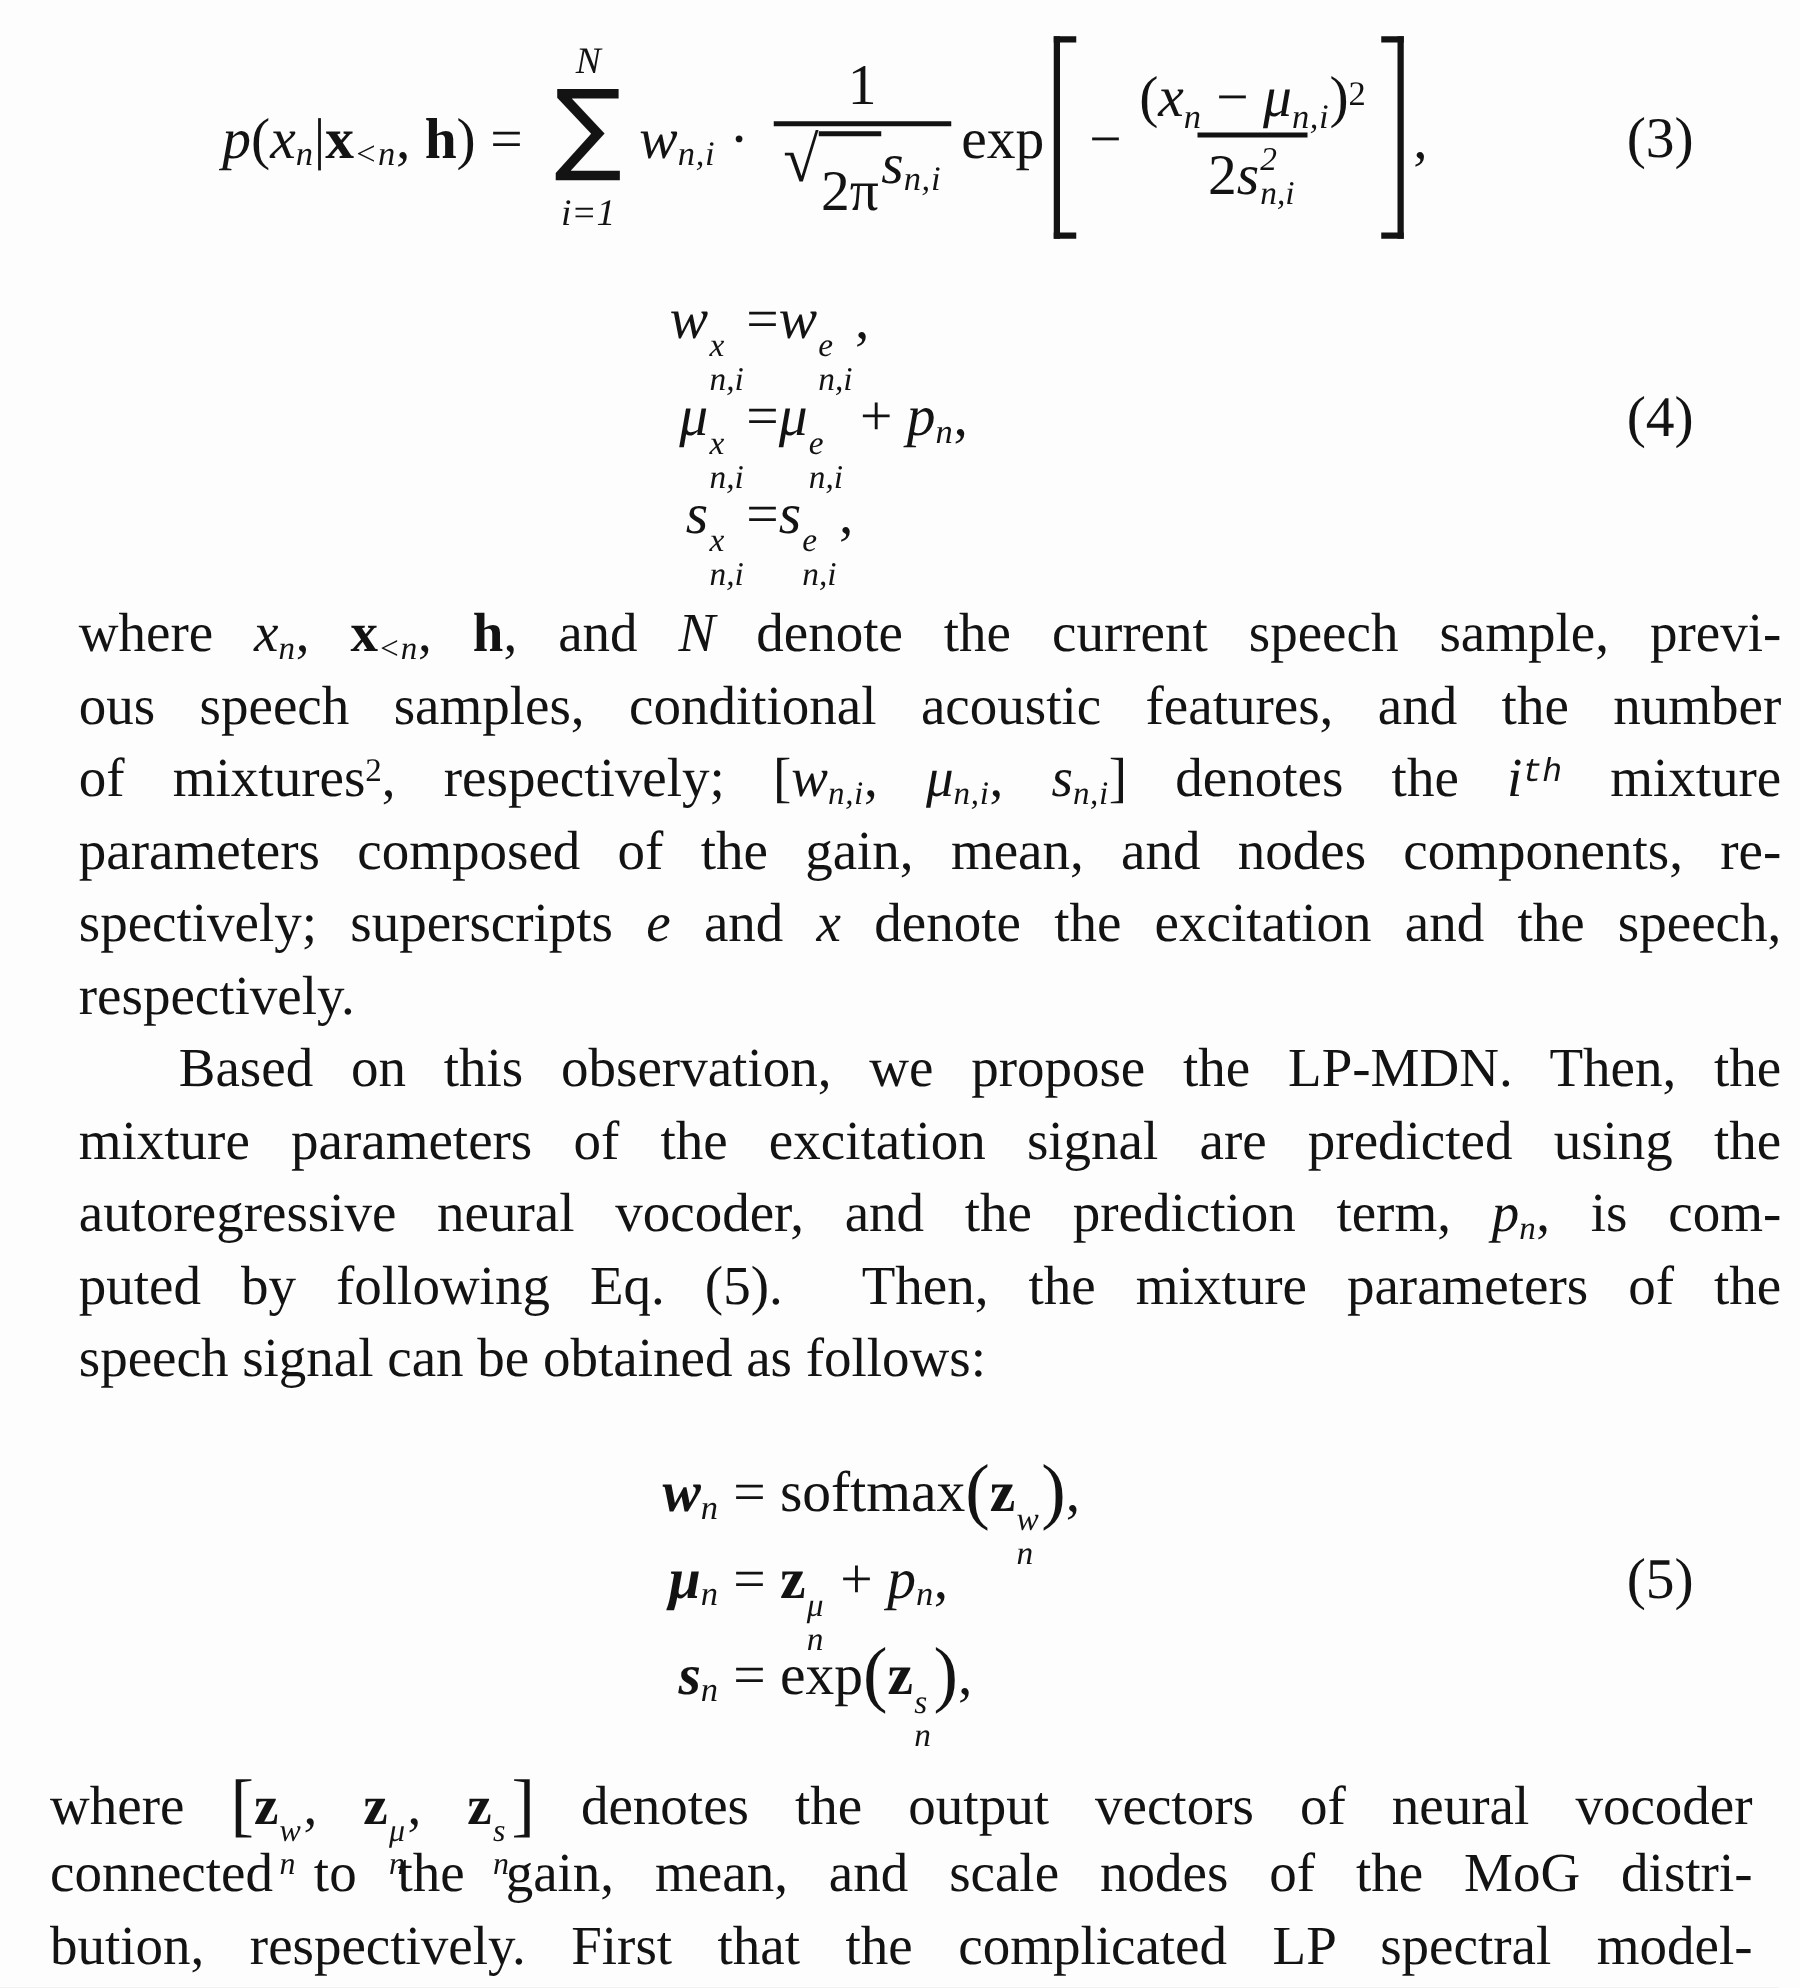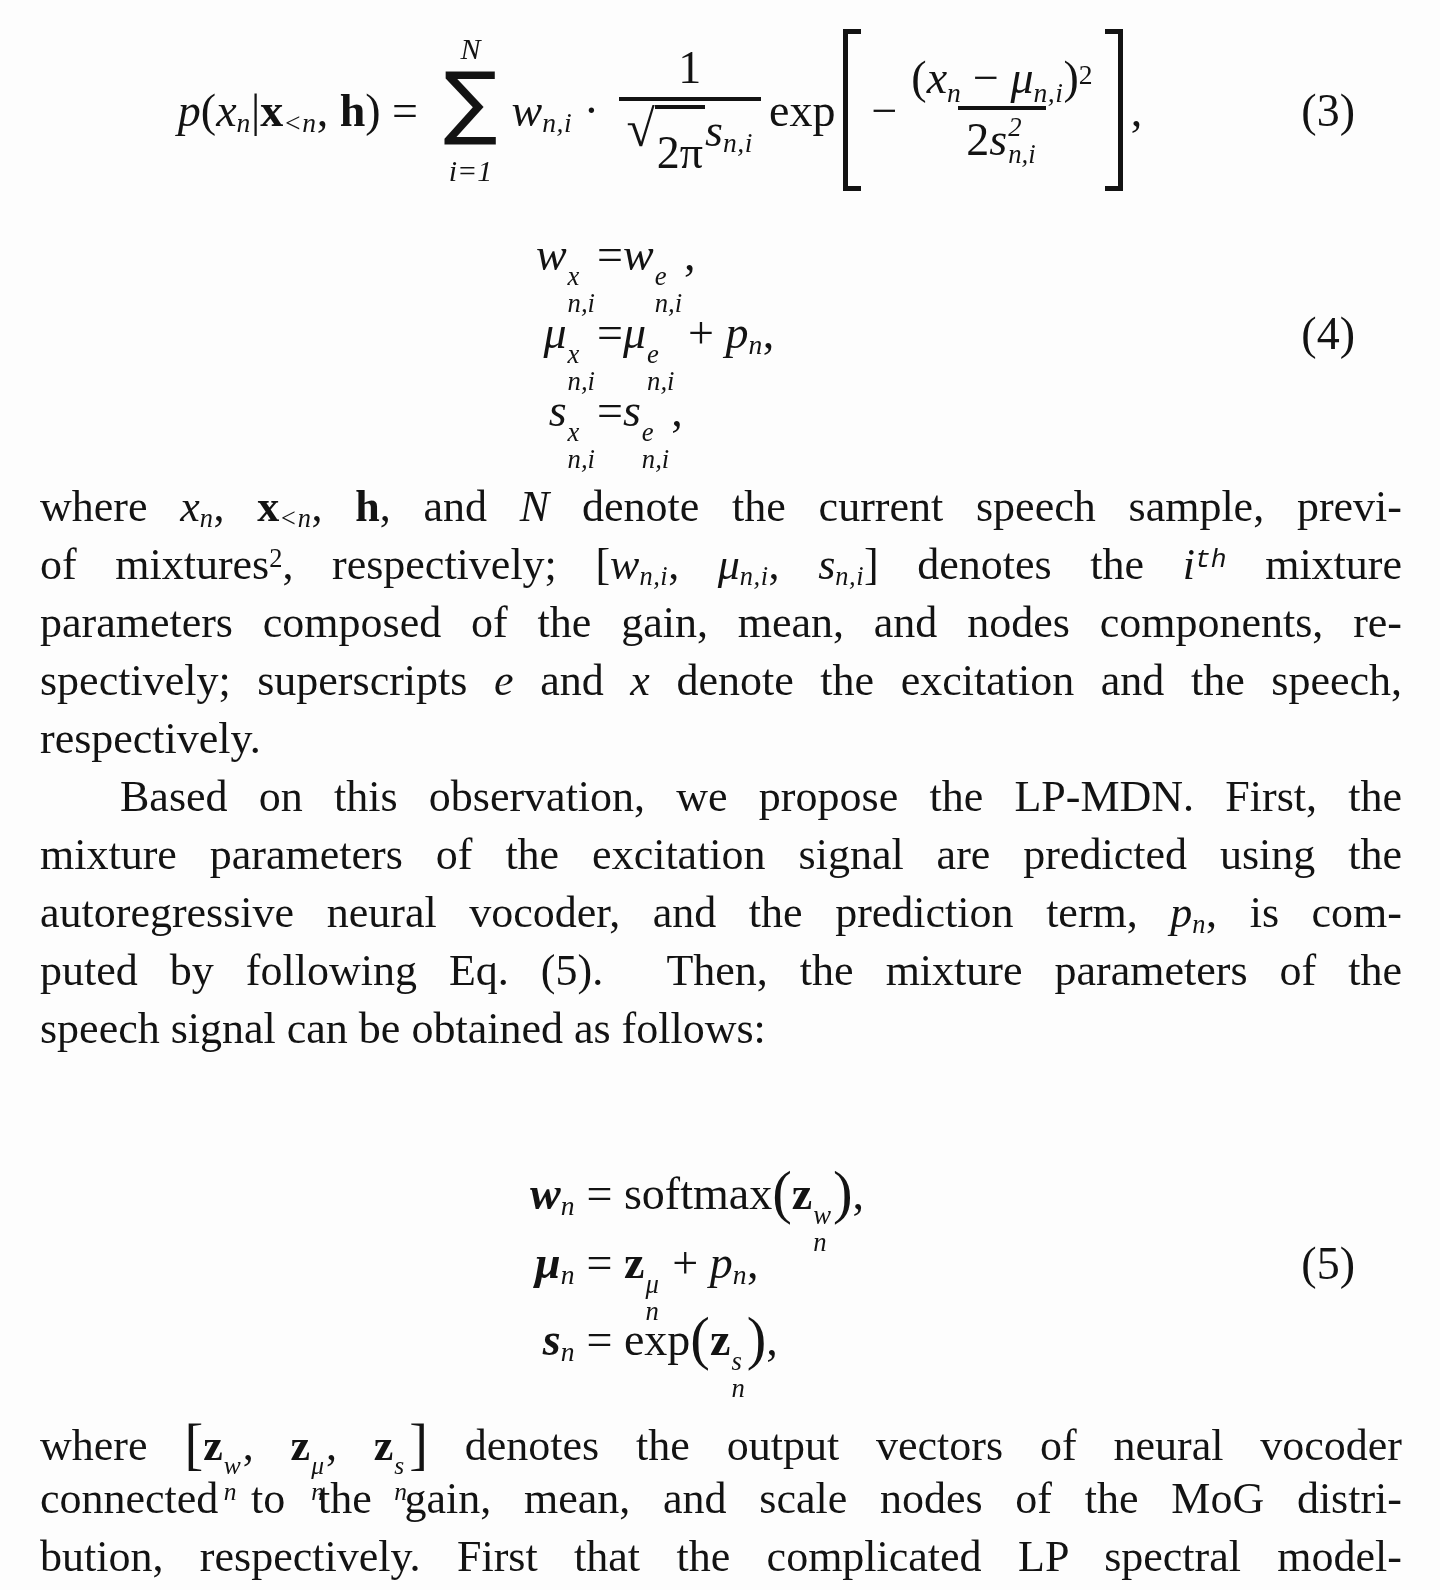--- a/index.html
+++ b/index.html
@@ -52,21 +52,21 @@
   #eq4 { top:216px; height:234px; }
   #eq4 .mrow { height:78px; line-height:78px; }
   #eq5 { top:1153px; height:220px; }
   #eq5 .mrow { height:73px; line-height:73px; }
   .mlhs { display:inline-block; text-align:right; }
   #eq4 .mlhs { width:100px; }
   #eq5 .mlhs { width:78px; }
   .mrhs { display:inline; }
   
   .textblock { position:absolute; left:40px; width:1362px; font-size:44px; line-height:58px; }
-  #body1 { top:478px; }
+  #body1 { top:478px;margin-left:23px; }
   #p3 { top:1412px; }
   .tline { height:58px; text-align:justify; text-align-last:justify; white-space:normal; }
   .tline.last { text-align-last:left; }
   .tline.indent { text-indent:80px; }
 </style>
 </head>
 <body>
 
 <div id="page" style="background: rgb(253, 253, 253); color: rgb(19, 19, 19);">
 
@@ -148,25 +148,26 @@
               <span class="stk-t it">e</span>
               <span class="stk-b it">n,i</span>
             </span><span class="seg rm">,</span></span>
       </div>
     </div>
     <span class="eqnum">(4)</span>
   </div>
 
   <div class="textblock" id="body1">
     <div class="tline"><span class="seg rm">where </span><span class="seg it">x</span><span class="seg sub">n</span><span class="seg rm">, </span><span class="seg bf">x</span><span class="seg sub">&lt;n</span><span class="seg rm">, </span><span class="seg bf">h</span><span class="seg rm">, and </span><span class="seg it">N</span><span class="seg rm"> denote the current speech sample, previ-</span></div>
+    <div class="tline"><span class="seg rm">ous speech samples, conditional acoustic features, and the number</span></div>
     <div class="tline"><span class="seg rm">of mixtures</span><span class="seg sup">2</span><span class="seg rm">, respectively; [</span><span class="seg it">w</span><span class="seg sub">n,i</span><span class="seg rm">, </span><span class="seg it">μ</span><span class="seg sub">n,i</span><span class="seg rm">, </span><span class="seg it">s</span><span class="seg sub">n,i</span><span class="seg rm">] denotes the </span><span class="seg it">i</span><span class="seg isup">th</span><span class="seg rm"> mixture</span></div>
     <div class="tline"><span class="seg rm">parameters composed of the gain, mean, and nodes components, re-</span></div>
     <div class="tline"><span class="seg rm">spectively; superscripts </span><span class="seg it">e</span><span class="seg rm"> and </span><span class="seg it">x</span><span class="seg rm"> denote the excitation and the speech,</span></div>
     <div class="tline last"><span class="seg rm">respectively.</span></div>
-    <div class="tline indent"><span class="seg rm">Based on this observation, we propose the LP-MDN. First, the</span></div>
+    <div class="tline indent"><span class="seg rm">Based on this observation, we propose the LP-MDN. Then, the</span></div>
     <div class="tline"><span class="seg rm">mixture parameters of the excitation signal are predicted using the</span></div>
     <div class="tline"><span class="seg rm">autoregressive neural vocoder, and the prediction term, </span><span class="seg it">p</span><span class="seg sub">n</span><span class="seg rm">, is com-</span></div>
     <div class="tline"><span class="seg rm">puted by following Eq. (5).  Then, the mixture parameters of the</span></div>
     <div class="tline last"><span class="seg rm">speech signal can be obtained as follows:</span></div>
   </div>
 
   <div class="eq" id="eq5">
     <div class="acol">
       <div class="mrow">
         <span class="mlhs"><span class="seg bfit">w</span><span class="seg sub">n</span></span><span class="mrhs"><span class="seg rm"> = softmax</span><span class="seg bigp">(</span><span class="seg bf">z</span><span class="stk">

